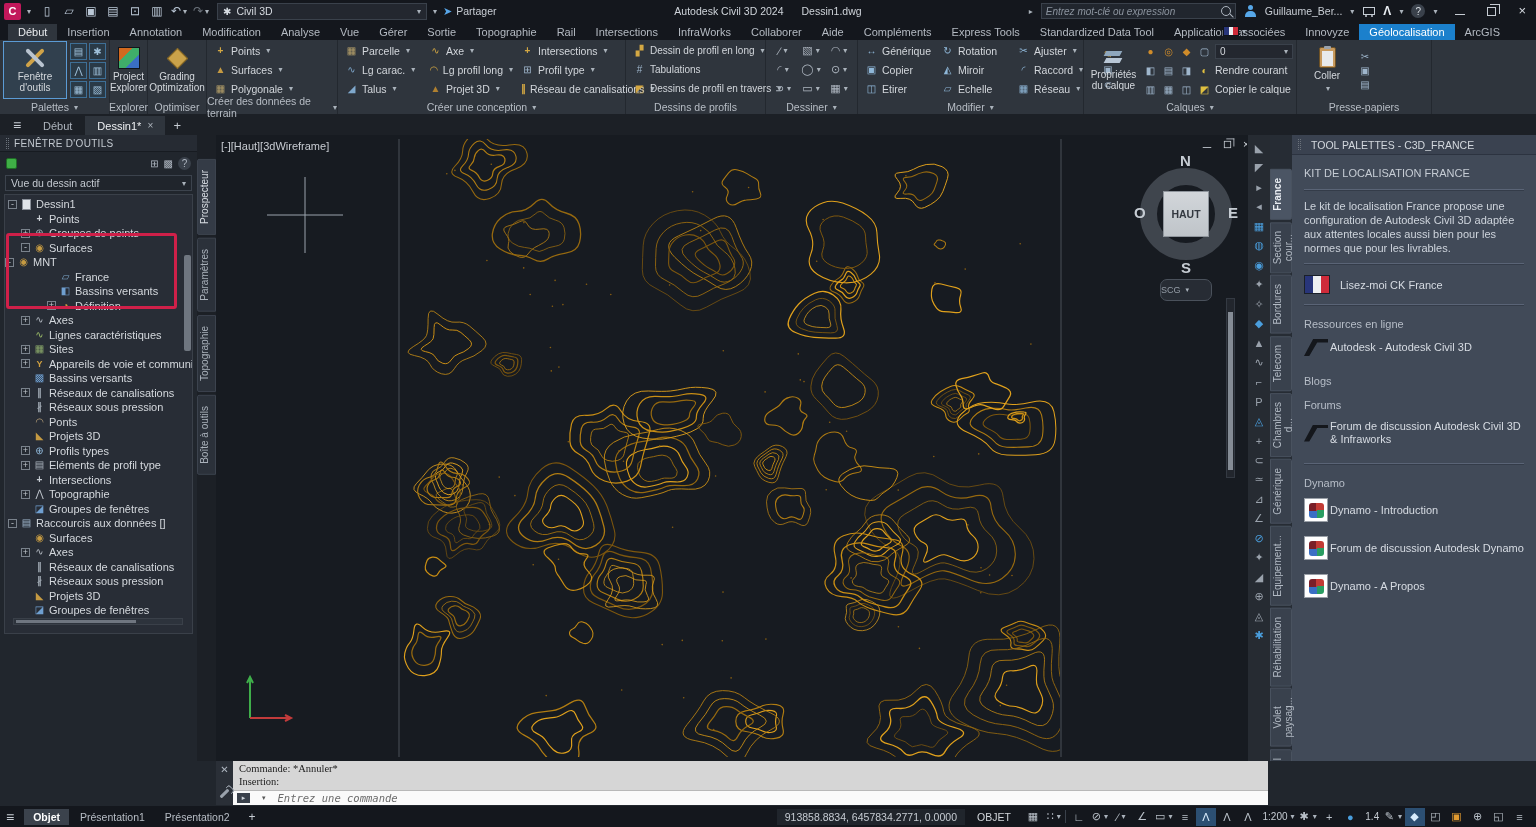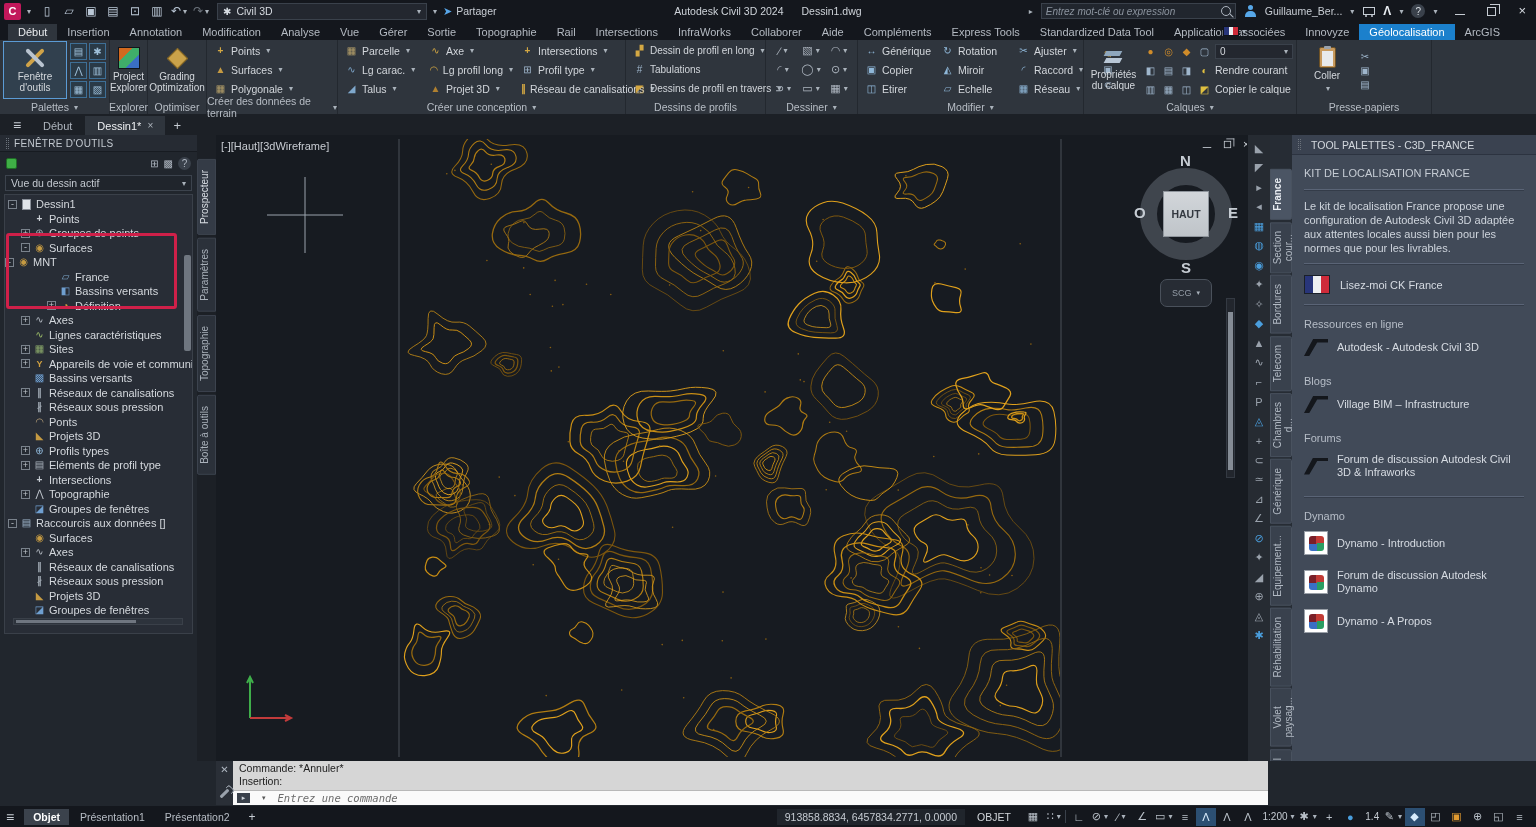--- a/index.html
+++ b/index.html
@@ -172,21 +172,21 @@
 #vp-label{position:absolute;left:5px;top:5px;font-size:11px;color:#c8ccd2}
 #vp-ctrl{position:absolute;left:986px;top:4px;display:flex;gap:11px;align-items:center}
 #vp-ctrl .min-icon{transform:scale(.85)}
 #vp-ctrl .restore-icon{transform:scale(.8)}
 #vp-ctrl .close-x{font-size:11px}
 #viewcube{position:absolute;left:910px;top:19px;width:120px;height:120px}
 #vc-ring{position:absolute;left:14px;top:14px;width:92px;height:92px;border:17px solid rgba(70,76,85,.85);border-radius:50%}
 .vc-l{position:absolute;font-weight:700;color:#c6ccd3;font-size:15px}
 #vc-n{left:54px;top:-2px}#vc-s{left:55px;bottom:-2px}#vc-o{left:8px;top:50px}#vc-e{right:8px;top:50px}
 #vc-face{position:absolute;left:37px;top:37px;width:46px;height:46px;background:linear-gradient(#d2d6da,#bfc4c9);border:1px solid #8f959c;display:flex;align-items:center;justify-content:center;color:#33383f;font-size:10.5px;font-weight:700}
-#scg-pill{position:absolute;left:944px;top:144px;width:52px;height:28px;background:#272c34;border:1px solid #4a515b;border-radius:7px;display:flex;align-items:center;justify-content:center;gap:3px;font-size:9px;color:#959da7}
+#scg-pill{position:absolute;left:944px;top:144px;width:52px;height:22px;background:#272c34;border:1px solid #4a515b;border-radius:7px;display:flex;align-items:center;gap:3px;font-size:9px;color:#959da7}
 #c-vscroll{position:absolute;left:1010px;top:163px;width:9px;height:180px;background:#22262d;border:1px solid #343a43}
 #c-vscroll::before{content:"";position:absolute;left:1px;top:13px;width:5px;height:158px;background:#858c95}
 
 #side-strip{width:23px;background:#262b32;border-left:1px solid #171b21;display:flex;flex-direction:column;align-items:center;padding-top:4px;gap:1px;flex:0 0 auto}
 .ss-ic{width:20px;height:18.5px;display:flex;align-items:center;justify-content:center;font-size:11px;color:#9aa2ac}
 .ss-ic.gold{color:#d0a348}
 .ss-ic.blue{color:#4a9edd}
 
 #pal-tabs{width:22px;background:#262c34;display:flex;flex-direction:column;gap:2px;padding-top:34px;flex:0 0 auto}
 #pal-tabs .vtab{background:#39414d;border:1px solid #49525f;color:#b2bac4;border-radius:2px 0 0 2px;padding:8px 1px}
@@ -194,36 +194,36 @@
 
 #palette{width:244px;background:#414a58;flex:0 0 auto;display:flex;flex-direction:column}
 .pal-title{height:20px;background:#3a4250;border-bottom:1px solid #2c3340;display:flex;align-items:center;padding:0 6px;font-size:10.5px;color:#d3d8de;gap:5px}
 .pal-body{padding:8px 12px;overflow:hidden}
 .pal-kit-title{font-size:11px;color:#c6ccd4;margin:4px 0 10px}
 .pal-sep{height:2px;border-top:1px solid #5a6476;border-bottom:1px solid #343c49;margin:8px 0}
 .pal-text{font-size:11px;line-height:14px;color:#ced4dc;margin:6px 0}
 .pal-readme{display:flex;align-items:center;gap:10px;margin:10px 0;color:#d6dbe2}
 .flag-fr{width:26px;height:19px;background:linear-gradient(90deg,#28357a 0 33%,#eef0f2 33% 66%,#cf2b3a 66%);border:1px solid #1a2029;flex:0 0 auto}
 .type-header{color:#b6bdc7;font-size:11px;margin:12px 0 2px}
-.type-link{display:flex;align-items:center;gap:9px;padding:7px 0;color:#d6dbe2;font-size:11px;line-height:13px}
+.type-link{display:flex;align-items:center;gap:2px;padding:7px 0;color:#d6dbe2;font-size:11px;line-height:13px}
 .type-sep{height:2px;border-top:1px solid #5a6476;border-bottom:1px solid #343c49;margin:10px 0 2px}
 .pal-ic{flex:0 0 auto}
 .i-autodesk{width:24px;height:17px;position:relative}
 .i-autodesk::before{content:"";position:absolute;inset:0;background:#14171c;clip-path:polygon(0% 100%,38% 0%,100% 0%,100% 20%,55% 20%,22% 100%)}
 .i-dynamo{width:24px;height:24px;background:#fff;border:1px solid #9aa0a8;display:flex;align-items:center;justify-content:center}
 .i-dynamo::before{content:"";width:15px;height:15px;border-radius:3px;background:conic-gradient(#c23b35 0 25%,#2a9d62 25% 50%,#3a6fc4 50% 75%,#7a1f28 75%)}
 
 #cmd{height:45px;background:#21262d;position:relative}
 #cmd-window{position:absolute;left:216px;top:0;width:1052px;height:44px;display:flex}
 #cmd-side{width:17px;background:#2a2f37;display:flex;flex-direction:column;align-items:center;justify-content:space-between;padding:3px 0}
 #cmd-side .cx{color:#aeb6c0;font-size:10px}
 .wrench-icon{width:3px;height:11px;background:#9aa2ac;border-radius:1px;transform:rotate(45deg);position:relative;margin-bottom:3px}
 .wrench-icon::before{content:"";position:absolute;top:-4px;left:-2px;width:7px;height:4px;border:1.4px solid #9aa2ac;border-bottom:none;border-radius:3px 3px 0 0}
 #cmd-main{flex:1;display:flex;flex-direction:column}
-#cmd-hist{background:#d6d6d6;color:#1c1c1c;font-family:Liberation Sans, sans-serif;font-size:10.5px;line-height:13px;padding:1px 6px;flex:1}
+#cmd-hist{background:#d6d6d6;color:#1c1c1c;font-family:Liberation Serif, serif;font-size:10.5px;line-height:13px;padding:1px 6px;flex:1}
 #cmd-inputrow{height:15px;background:#fafafa;display:flex;align-items:center;gap:12px;padding:0 4px;border-top:1px solid #b8b8b8}
 .cmd-ic{width:13px;height:10px;background:#3a414b;color:#cfd4da;font-size:7px;display:flex;align-items:center;justify-content:center}
 .cmd-caret2{font-size:7px;color:#555}
 #cmd-inputrow input{flex:1;border:0;outline:0;background:transparent;font-family:"DejaVu Sans Mono",monospace;font-size:10.5px;font-style:italic;color:#555}
 #cmd-inputrow input::placeholder{color:#6b6b6b;font-style:italic}
 
 #status{height:21px;background:#14171d;display:flex;align-items:center;padding:0 6px;gap:2px}
 .sb-burger{font-size:14px;color:#c6ccd3;margin-right:8px}
 .ltab{padding:2px 9px;font-size:10.5px;color:#b7bdc5}
 .ltab.active{background:#3b424c;color:#fff;font-weight:700}
@@ -1284,24 +1284,20 @@
           <div class="type-link">
             <span class="pal-ic i-autodesk"></span>
             <span>Autodesk - Autodesk Civil 3D</span>
           </div>
 
           <div class="type-header">
             
             <span>Blogs</span>
           </div>
 
-          <div class="type-link">
-            <span class="pal-ic i-autodesk"></span>
-            <span>Village BIM – Infrastructure</span>
-          </div>
 
           <div class="type-header">
             
             <span>Forums</span>
           </div>
 
           <div class="type-link">
             <span class="pal-ic i-autodesk"></span>
             <span>Forum de discussion Autodesk Civil 3D &amp; Infraworks</span>
           </div>

